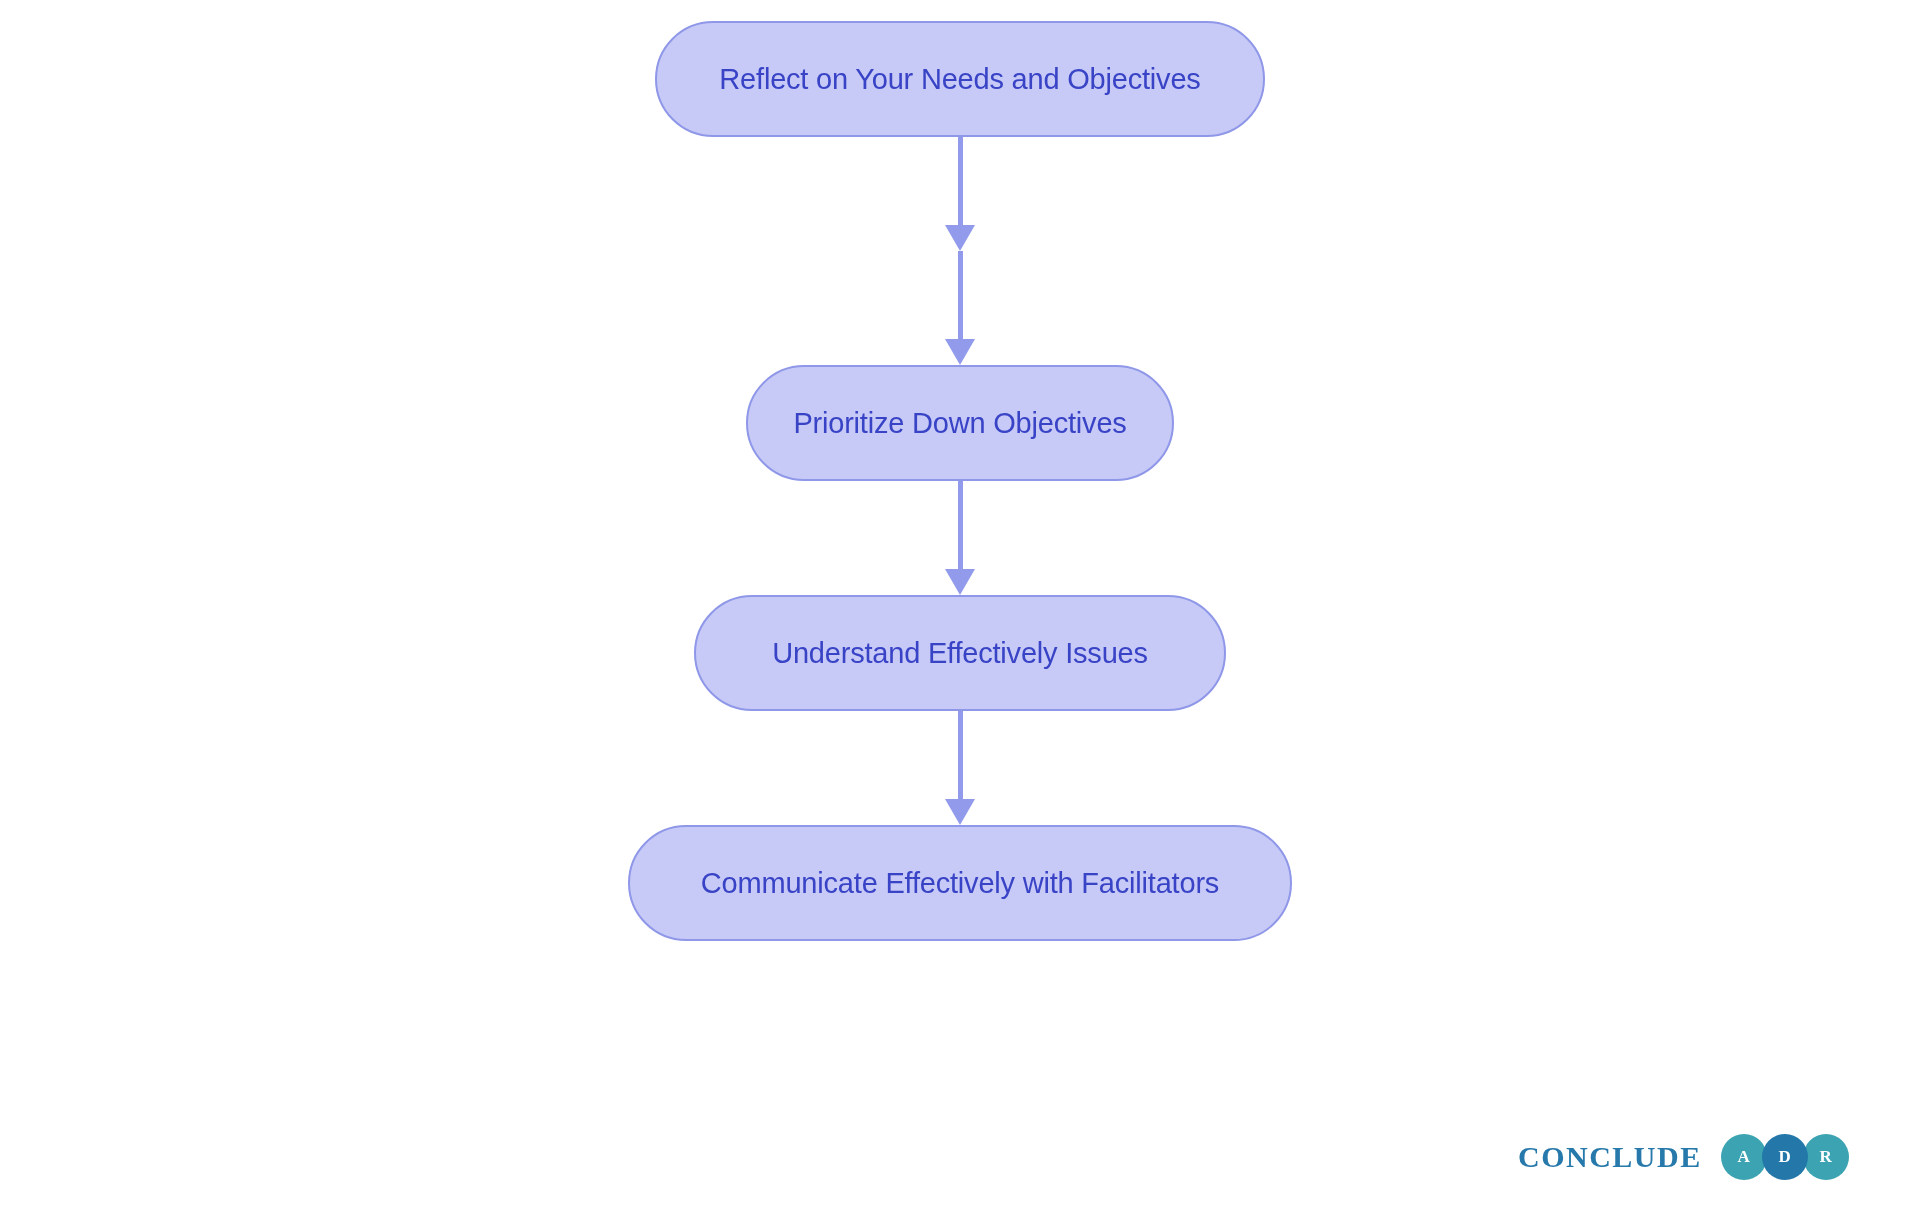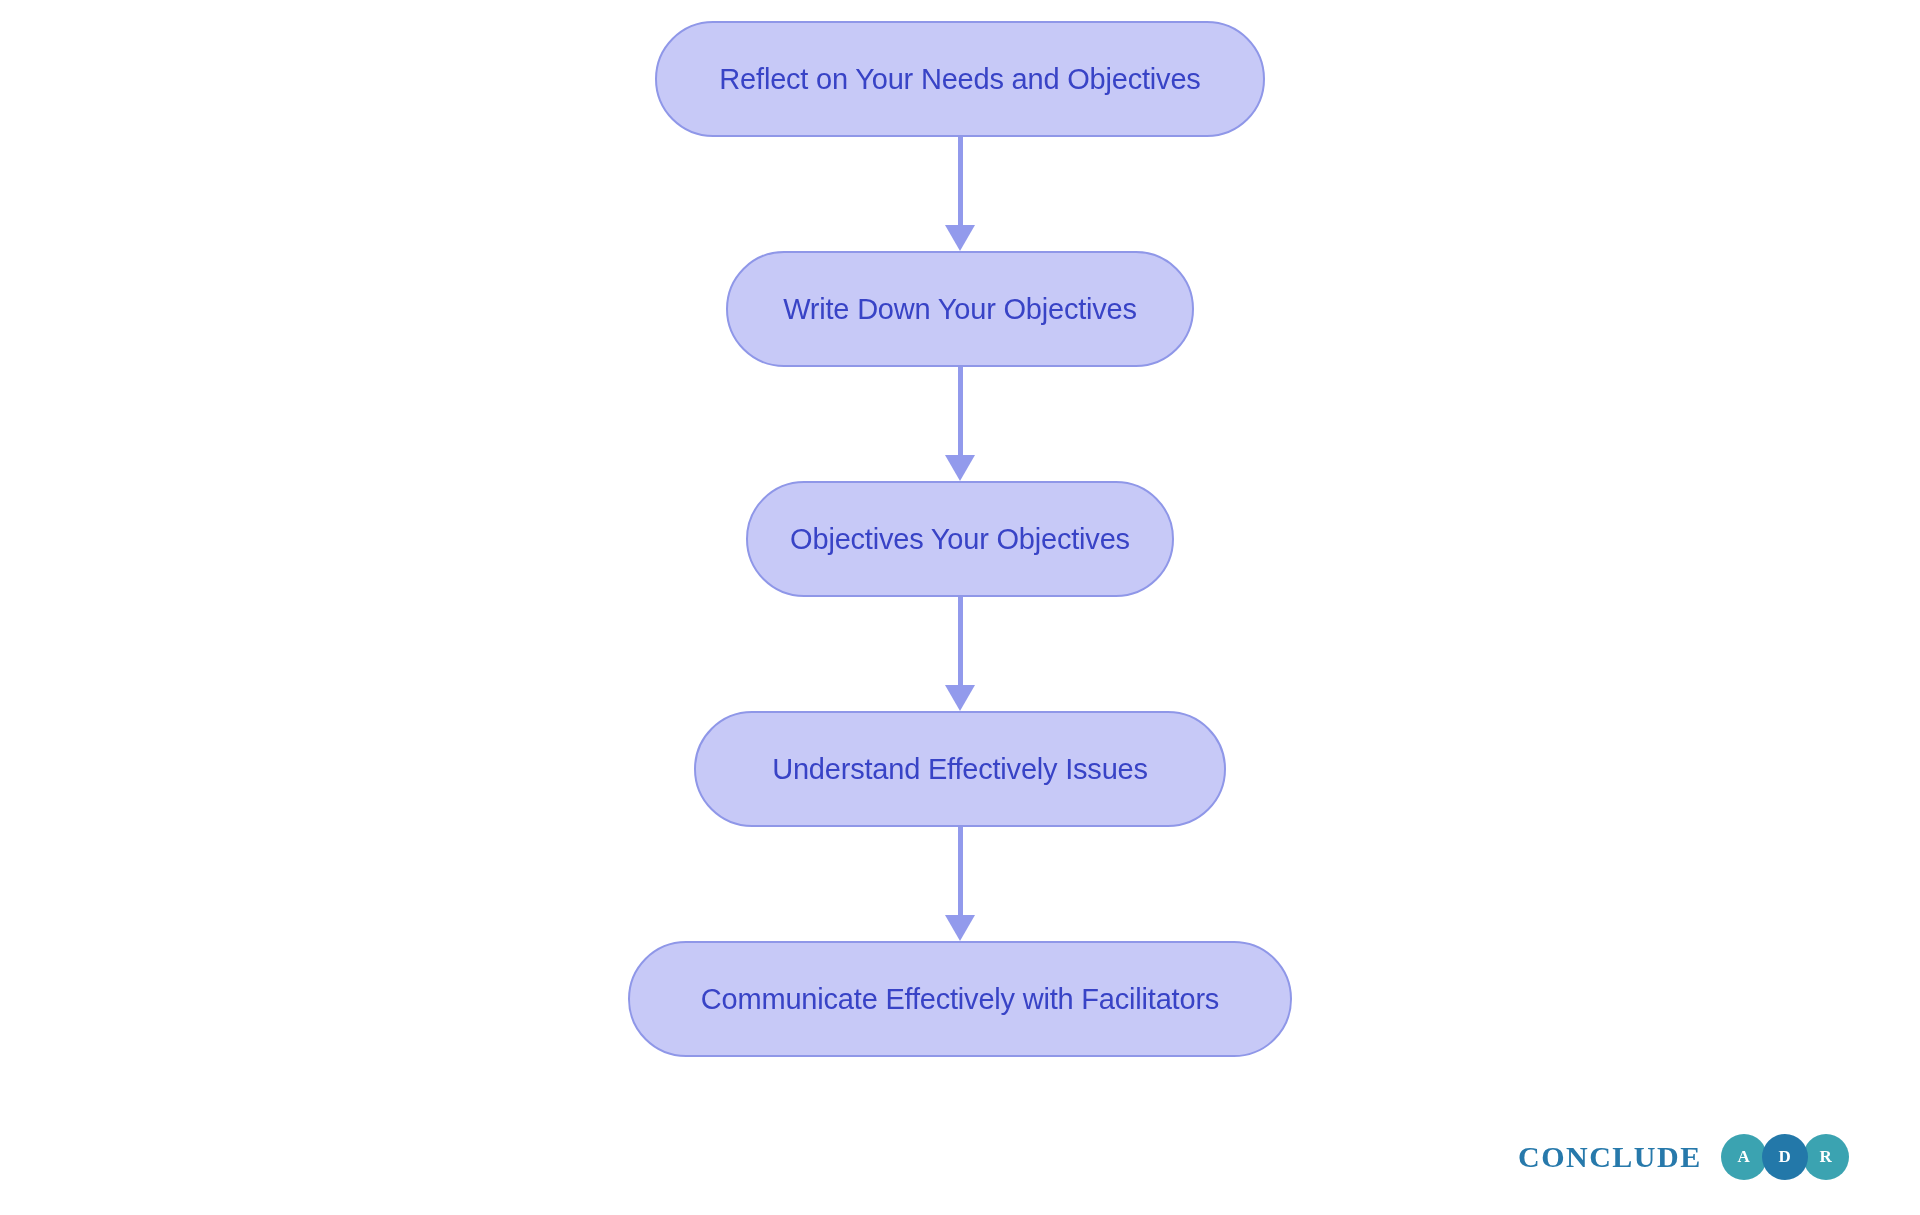--- a/index.html
+++ b/index.html
@@ -119,31 +119,28 @@
 
     <div class="node n1">
       <span>Reflect on Your Needs and Objectives</span>
     </div>
 
     <div class="connector">
       <div class="line"></div>
       <div class="head"></div>
     </div>
 
-    <div class="node n2">
-      <span>Write Down Your Objectives</span>
-    </div>
 
     <div class="connector">
       <div class="line"></div>
       <div class="head"></div>
     </div>
 
     <div class="node n3">
-      <span>Objectives Your Objectives</span>
+      <span>Prioritize Down Objectives</span>
     </div>
 
     <div class="connector">
       <div class="line"></div>
       <div class="head"></div>
     </div>
 
     <div class="node n4">
       <span>Understand Effectively Issues</span>
     </div>

